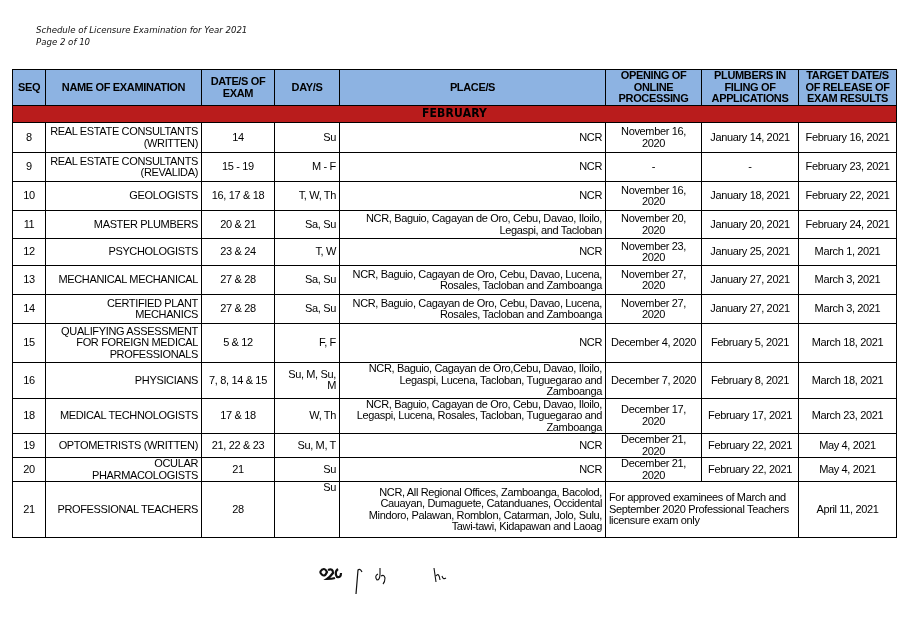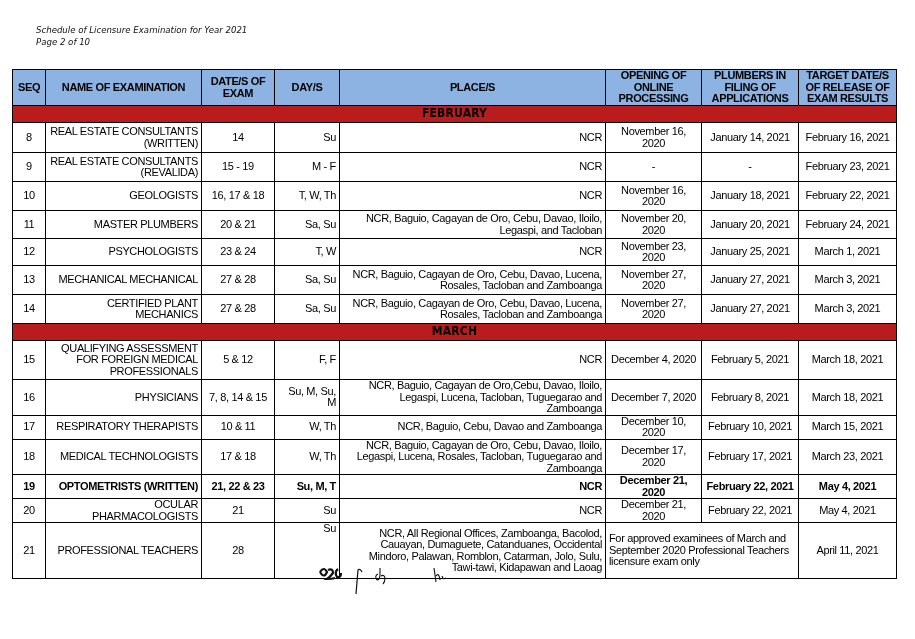--- a/index.html
+++ b/index.html
@@ -118,64 +118,51 @@
       <tr style="height: 29px;">
         <td class="seq">14</td>
         <td class="l">CERTIFIED PLANT MECHANICS</td>
         <td class="c">27 &amp; 28</td>
         <td class="l">Sa, Su</td>
         <td class="l">NCR, Baguio, Cagayan de Oro, Cebu, Davao, Lucena, Rosales, Tacloban and Zamboanga</td>
         <td class="c">November 27, 2020</td>
         <td class="c">January 27, 2021</td>
         <td class="c">March 3, 2021</td>
       </tr>
-      <tr class="band">
-        <td colspan="8">MARCH</td>
-      </tr>
       <tr style="height: 39px;">
         <td class="seq">15</td>
         <td class="l">QUALIFYING ASSESSMENT FOR FOREIGN MEDICAL PROFESSIONALS</td>
         <td class="c">5 &amp; 12</td>
         <td class="l">F, F</td>
         <td class="l">NCR</td>
         <td class="c">December 4, 2020</td>
         <td class="c">February 5, 2021</td>
         <td class="c">March 18, 2021</td>
       </tr>
       <tr style="height: 30px;">
         <td class="seq">16</td>
         <td class="l">PHYSICIANS</td>
         <td class="c">7, 8, 14 &amp; 15</td>
         <td class="l">Su, M, Su, M</td>
         <td class="l">NCR, Baguio, Cagayan de Oro,Cebu, Davao, Iloilo, Legaspi, Lucena, Tacloban, Tuguegarao and Zamboanga</td>
         <td class="c">December 7, 2020</td>
         <td class="c">February 8, 2021</td>
         <td class="c">March 18, 2021</td>
       </tr>
-      <tr style="height: 23px;">
-        <td class="seq">17</td>
-        <td class="l">RESPIRATORY THERAPISTS</td>
-        <td class="c">10 &amp; 11</td>
-        <td class="l">W, Th</td>
-        <td class="l">NCR, Baguio, Cebu, Davao and Zamboanga</td>
-        <td class="c">December 10, 2020</td>
-        <td class="c">February 10, 2021</td>
-        <td class="c">March 15, 2021</td>
-      </tr>
       <tr style="height: 30px;">
         <td class="seq">18</td>
         <td class="l">MEDICAL TECHNOLOGISTS</td>
         <td class="c">17 &amp; 18</td>
         <td class="l">W, Th</td>
         <td class="l">NCR, Baguio, Cagayan de Oro, Cebu, Davao, Iloilo, Legaspi, Lucena, Rosales, Tacloban, Tuguegarao and Zamboanga</td>
         <td class="c">December 17, 2020</td>
         <td class="c">February 17, 2021</td>
         <td class="c">March 23, 2021</td>
       </tr>
-      <tr style="height: 21px; font-weight: bold;">
+      <tr style="height: 21px;">
         <td class="seq">19</td>
         <td class="l">OPTOMETRISTS (WRITTEN)</td>
         <td class="c">21, 22 &amp; 23</td>
         <td class="l">Su, M, T</td>
         <td class="l">NCR</td>
         <td class="c">December 21, 2020</td>
         <td class="c">February 22, 2021</td>
         <td class="c">May 4, 2021</td>
       </tr>
       <tr style="height: 23px;">

